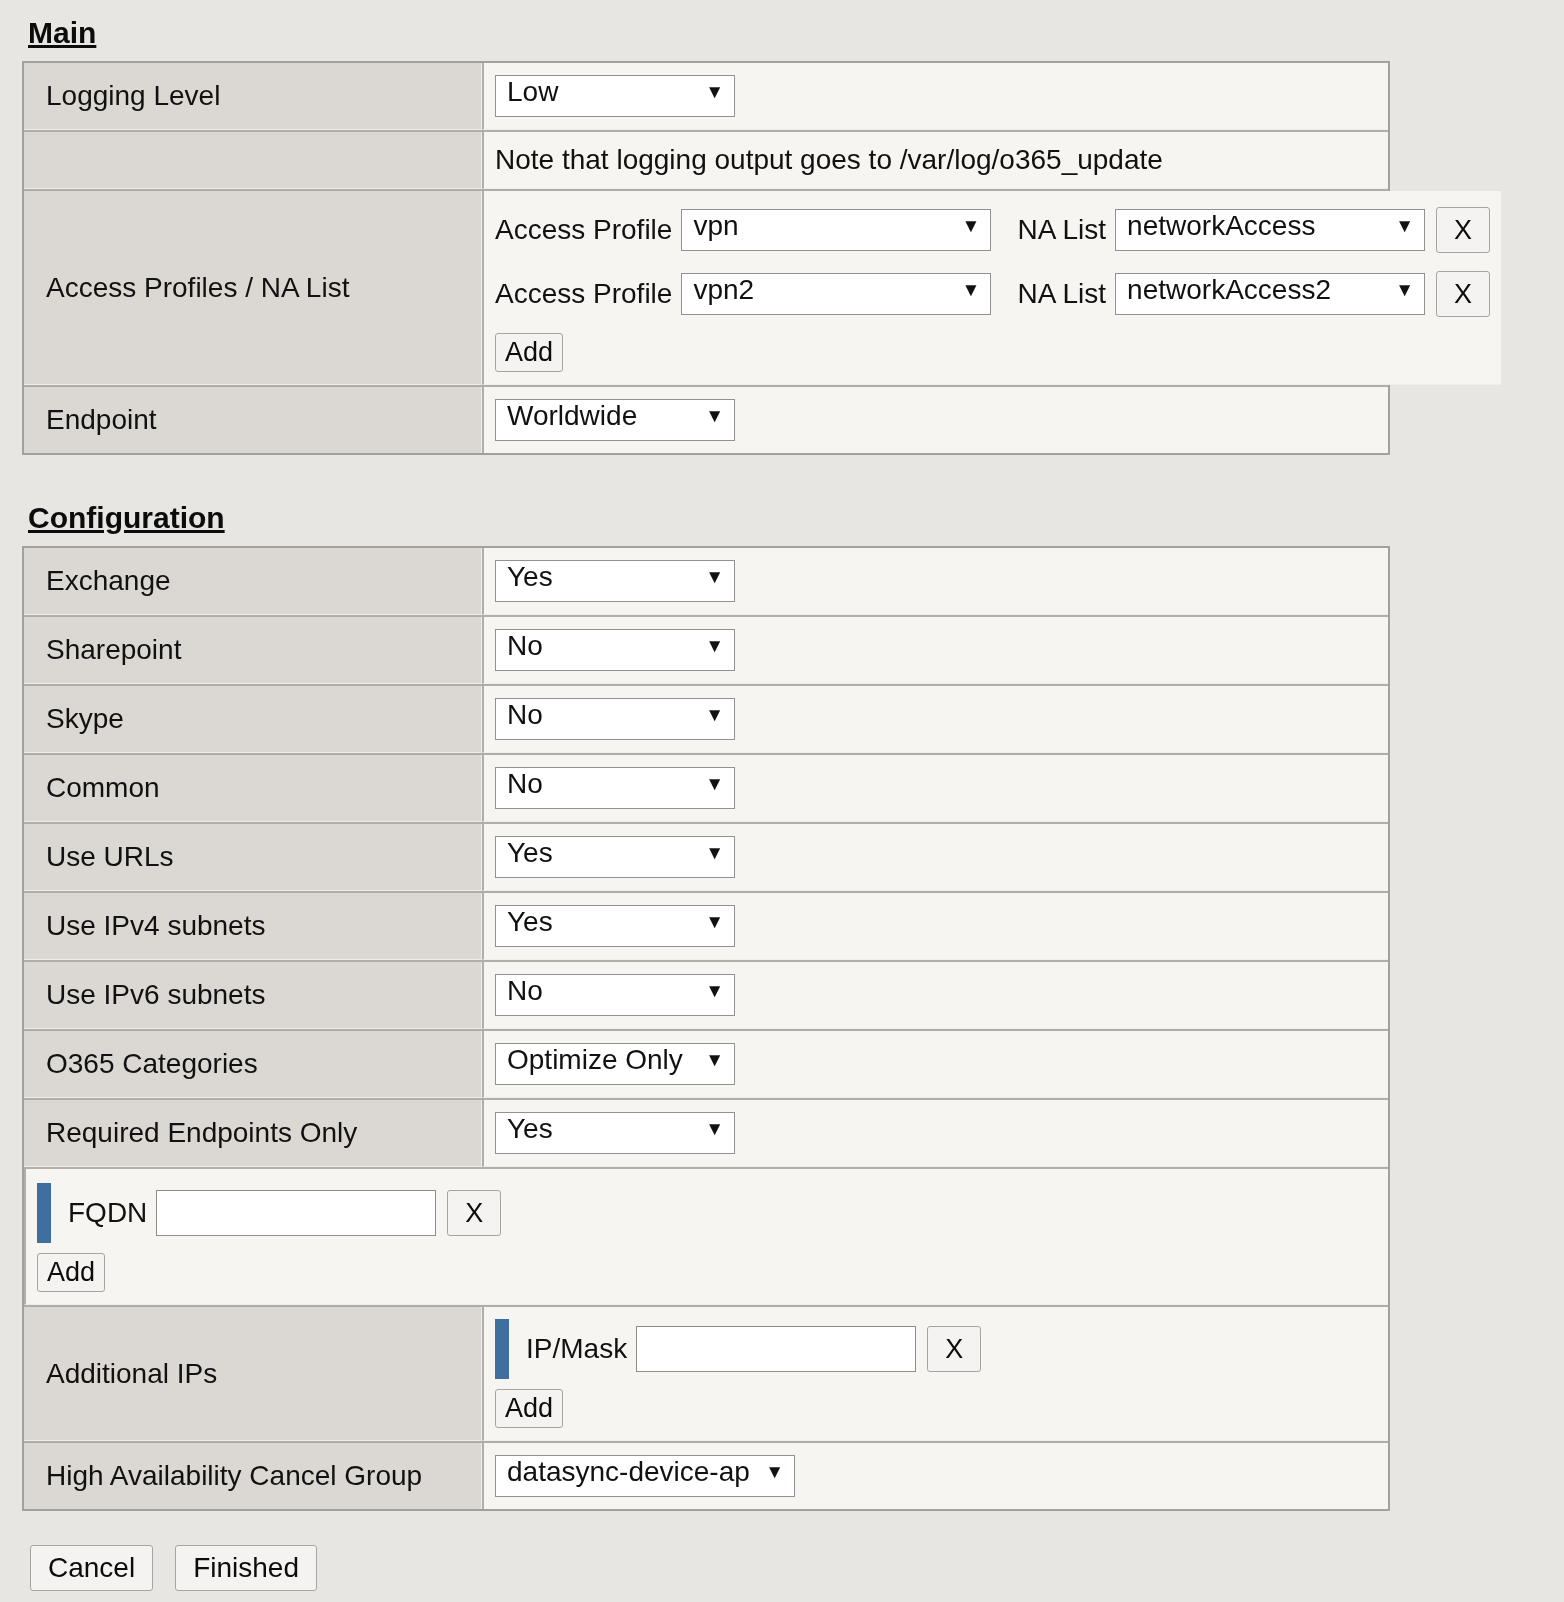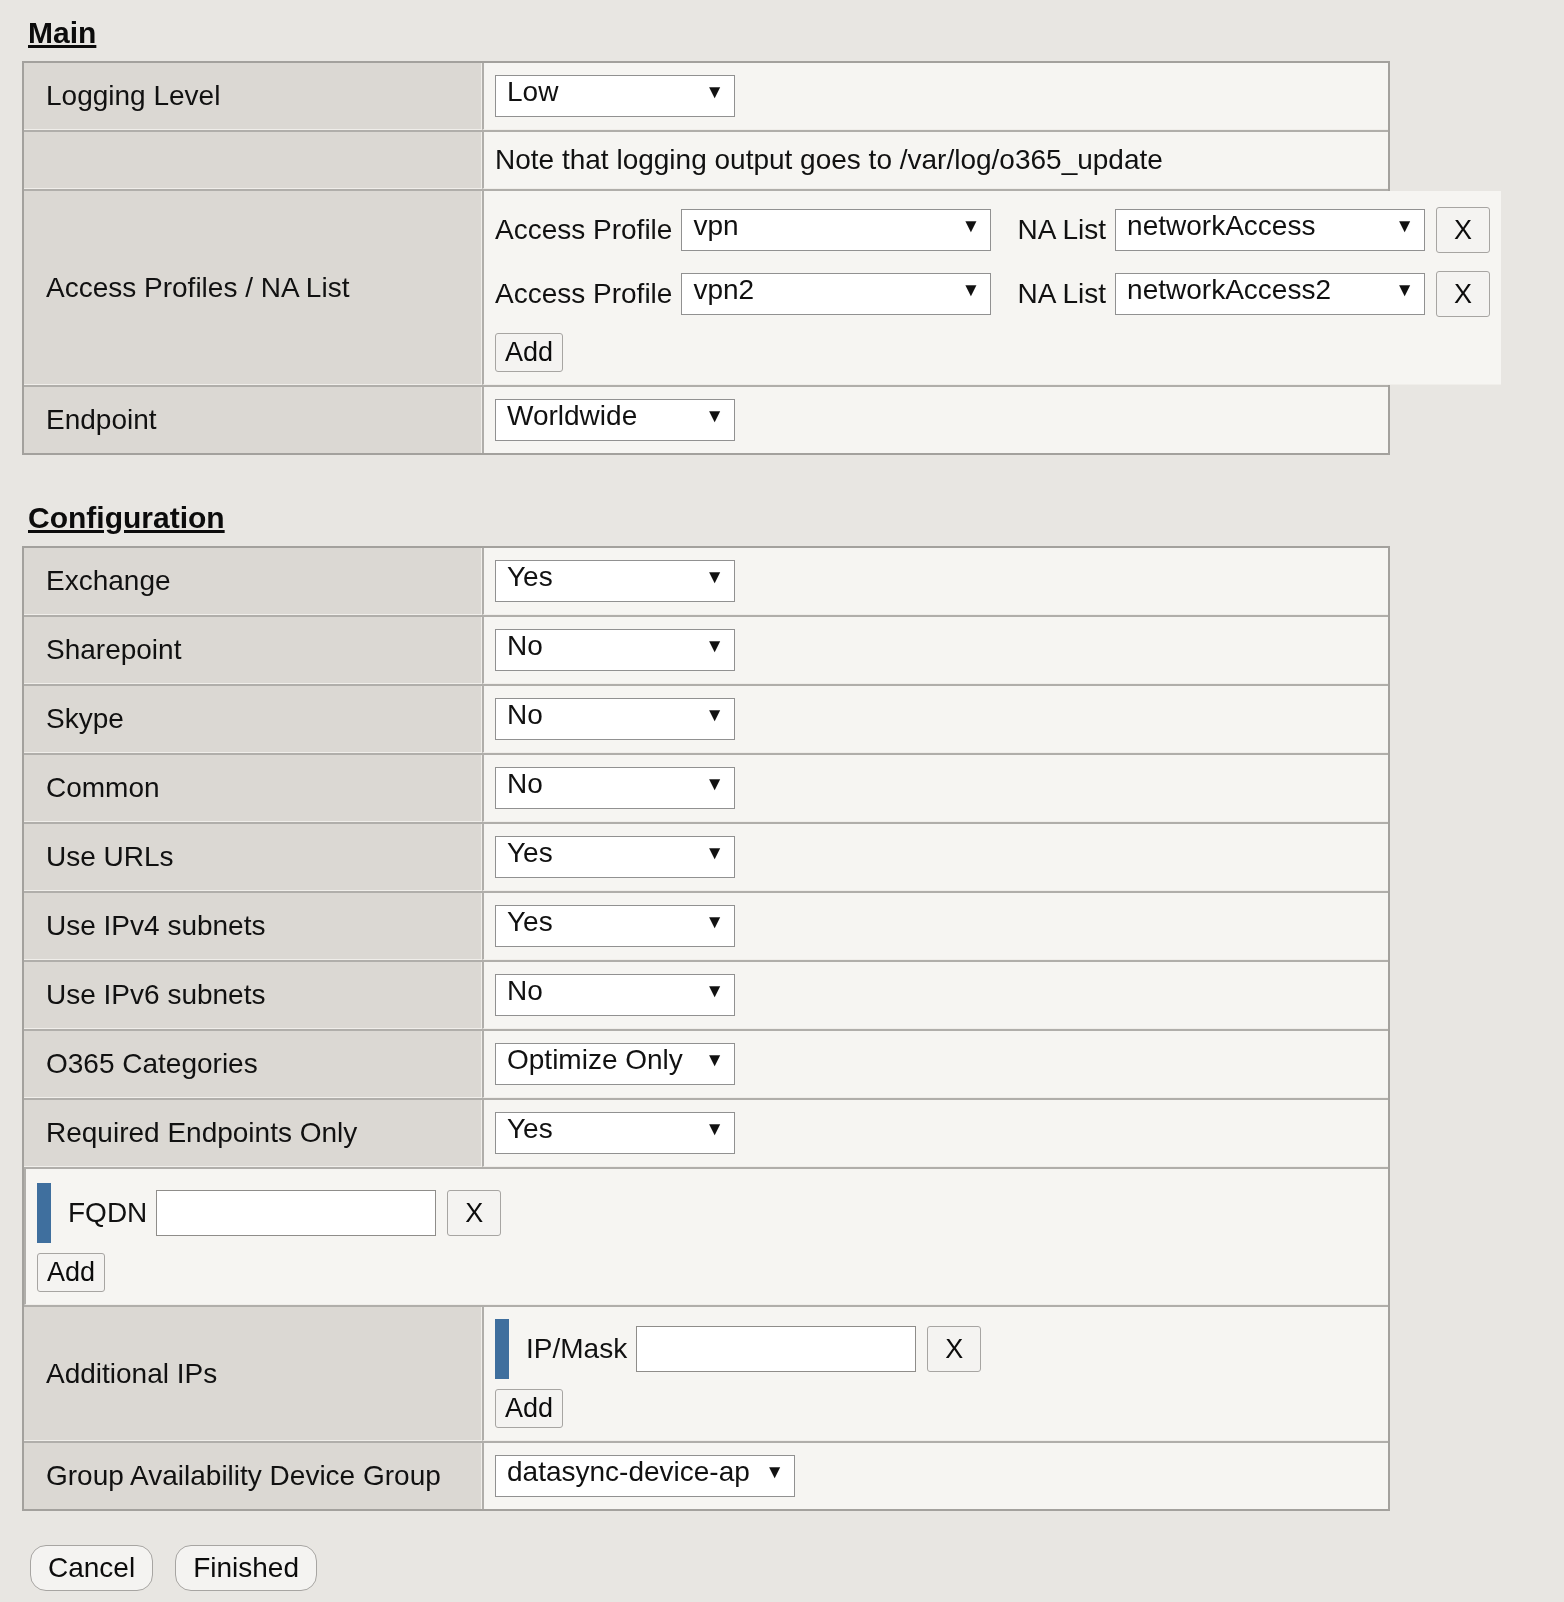--- a/index.html
+++ b/index.html
@@ -110,21 +110,21 @@
     background:var(--accent-bar);
     margin-right:17px;
     flex:0 0 auto;
   }
   .footer{
     margin:34px 0 0 30px;
     display:flex;
     gap:22px;
     padding-bottom:48px;
   }
-  .btn-lg{padding:6px 17px;font-size:28px;border-radius:16px;}
+  .btn-lg{padding:6px 17px;font-size:28px;}
 </style>
 </head>
 <body>
 
 <div class="page">
 
   <div class="sec-title">Main</div>
 
   <div class="cfg-table">
 
@@ -306,21 +306,21 @@
           <span class="accent-bar"></span>
           <span class="inline-label">IP/Mask</span>
           <input class="text-input" type="text" value="" style="">
           <button class="btn btn-x">X</button>
         </div>
         <button class="btn btn-add" style="margin-top:10px;">Add</button>
       </div>
     </div>
 
     <div class="row ha-row">
-      <div class="cell label">Group Availability Device Group</div>
+      <div class="cell label">High Availability Cancel Group</div>
       <div class="cell value">
         <div class="sel sel-300">
           <span class="txt">datasync-device-ap</span>
           <span class="arr">▼</span>
         </div>
       </div>
     </div>
 
   </div>
 

